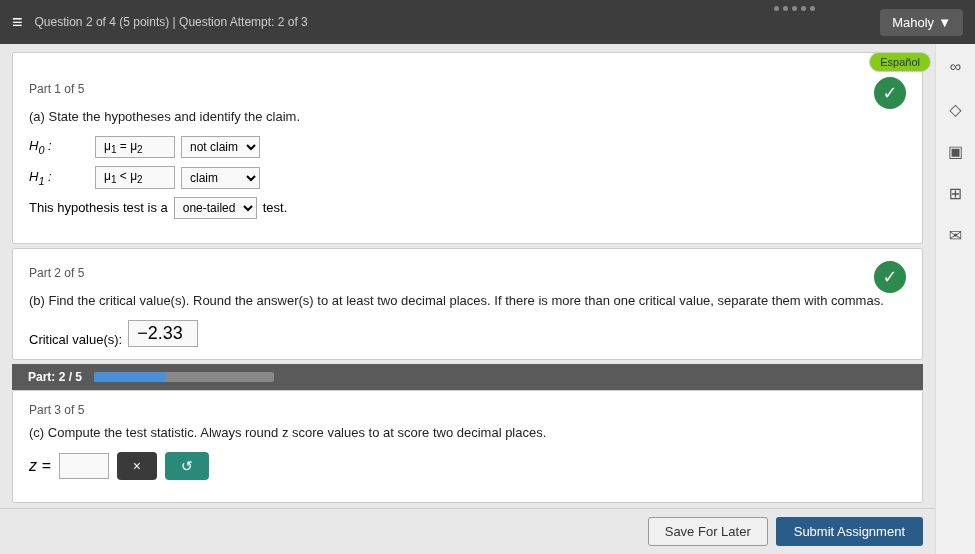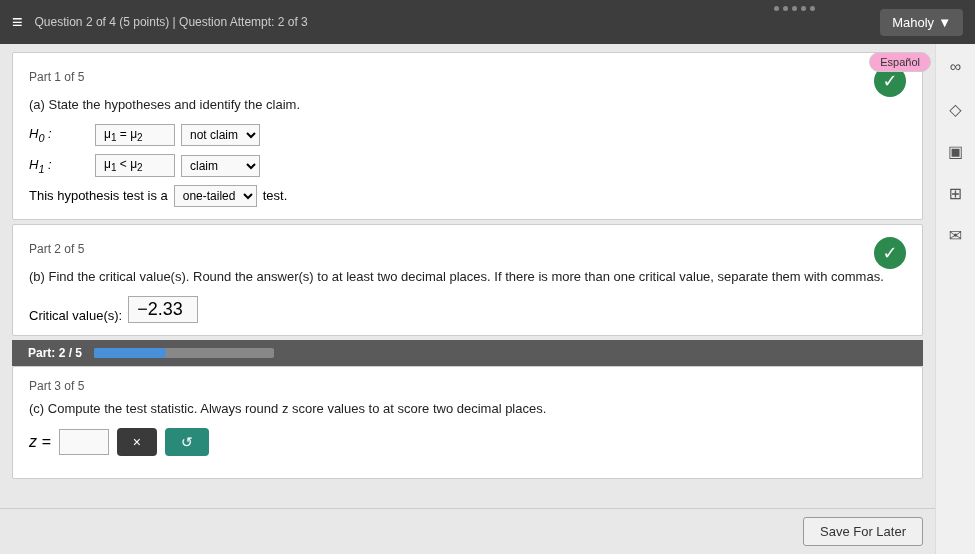--- a/index.html
+++ b/index.html
@@ -102,21 +102,21 @@
       font-size: 16px;
       cursor: pointer;
       border-radius: 4px;
     }
 
     
     .espanol-btn {
       position: absolute;
       top: 52px;
       right: 44px;
-      background: #f9a8d4;
+      background: #84cc16;
       border: 1px solid #ccc;
       border-radius: 12px;
       padding: 3px 10px;
       font-size: 11px;
       cursor: pointer;
       color: #333;
     }
 
     
     .content-area {
@@ -148,21 +148,21 @@
       display: flex;
       align-items: center;
       justify-content: center;
       color: white;
       font-size: 18px;
       flex-shrink: 0;
     }
 
     
     .part1-content {
-      padding: 12px 16px;
+      padding: 24px 16px;
       border-radius: 15px;
     }
     .part1-label {
       font-size: 12px;
       color: #555;
       margin-bottom: 8px;
     }
     .question-text {
       font-size: 13px;
       color: #222;
@@ -437,13 +437,14 @@
     <div class="sidebar-icon">◇</div>
     <div class="sidebar-icon">▣</div>
     <div class="sidebar-icon">⊞</div>
     <div class="sidebar-icon">✉</div>
   </div>
 
 </div>
 
 <div class="bottom-bar">
   <button class="save-later-btn">Save For Later</button>
+  <button class="submit-btn">Submit Assignment</button>
 </div>
 
 </body></html>

